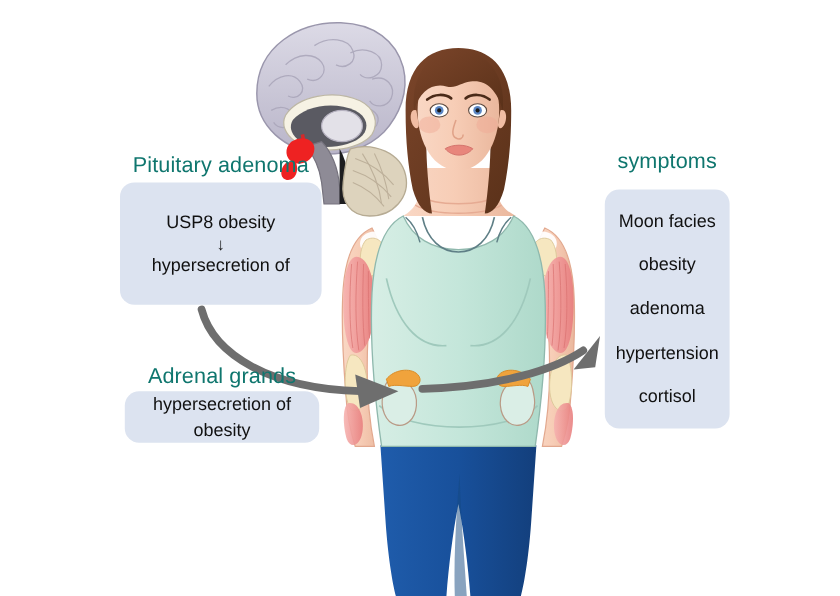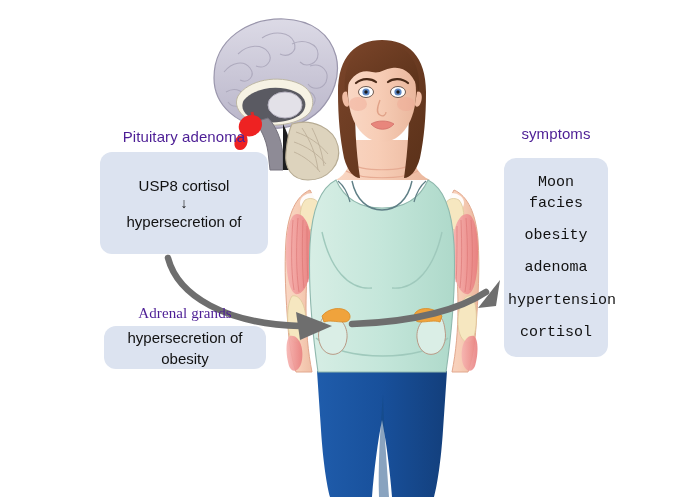--- a/index.html
+++ b/index.html
@@ -12,22 +12,22 @@
     position:relative;
   }
   #stage{position:absolute;left:0;top:0;width:700px;height:497px;}
 
   .layer{position:absolute;left:0;top:0;width:700px;height:497px;}
   svg.layer{pointer-events:none;}
 
   
   .heading{
     position:absolute;
-    color:#4c1d95;
-    font-size:15px;
+    color:#0f766e;
+    font-size:18px;
     line-height:20px;
     text-align:center;
     white-space:nowrap;
     letter-spacing:.1px;
   }
   .panel{
     position:absolute;
     background:#dce3f0;
     border-radius:12px;
     color:#111111;
@@ -39,27 +39,27 @@
     flex-direction:column;
     justify-content:center;
     align-items:center;
   }
   .panel .row{display:block;width:100%;}
   .panel .arrowglyph{font-size:14px;line-height:15px;}
 
   #pituitary-heading{left:100px;top:127px;width:168px;}
   #pituitary-panel{left:100px;top:152px;width:168px;height:102px;padding:6px 8px;}
 
-  #adrenal-heading{left:104px;top:303px;width:162px;font-family:Liberation Serif, serif;}
+  #adrenal-heading{left:104px;top:303px;width:162px;}
   #adrenal-panel{left:104px;top:326px;width:162px;height:43px;padding:3px 8px;}
 
   #symptoms-heading{left:504px;top:124px;width:104px;text-align:center;}
   #symptoms-panel{
     left:504px;top:158px;width:104px;height:199px;
-    justify-content:space-around;padding:8px 4px;font-family:Liberation Mono, monospace;
+    justify-content:space-around;padding:8px 4px;
   }
   #symptoms-panel .row{font-size:15px;}
 </style>
 </head>
 <body>
 
 <div id="stage">
 
   <svg class="layer" viewBox="0 0 700 497" width="700" height="497">
     <defs>
@@ -260,21 +260,21 @@
       <path d="M332 326 L296 312 L300 340 Z"></path>
 
       <path d="M352 324 C418 322 462 308 486 292" fill="none" stroke="#6e6e6e" stroke-width="6.5" stroke-linecap="round"></path>
       <path d="M500 280 L478 308 L496 306 Z"></path>
     </g>
   </svg>
 
   <div class="heading" id="pituitary-heading">Pituitary adenoma</div>
 
   <div class="panel" id="pituitary-panel">
-    <span class="row">USP8 cortisol</span>
+    <span class="row">USP8 obesity</span>
     <span class="row arrowglyph">↓</span>
     <span class="row">hypersecretion of</span>
   </div>
 
   <div class="heading" id="adrenal-heading">Adrenal grands</div>
 
   <div class="panel" id="adrenal-panel">
     <span class="row">hypersecretion of</span>
     <span class="row">obesity</span>
   </div>

